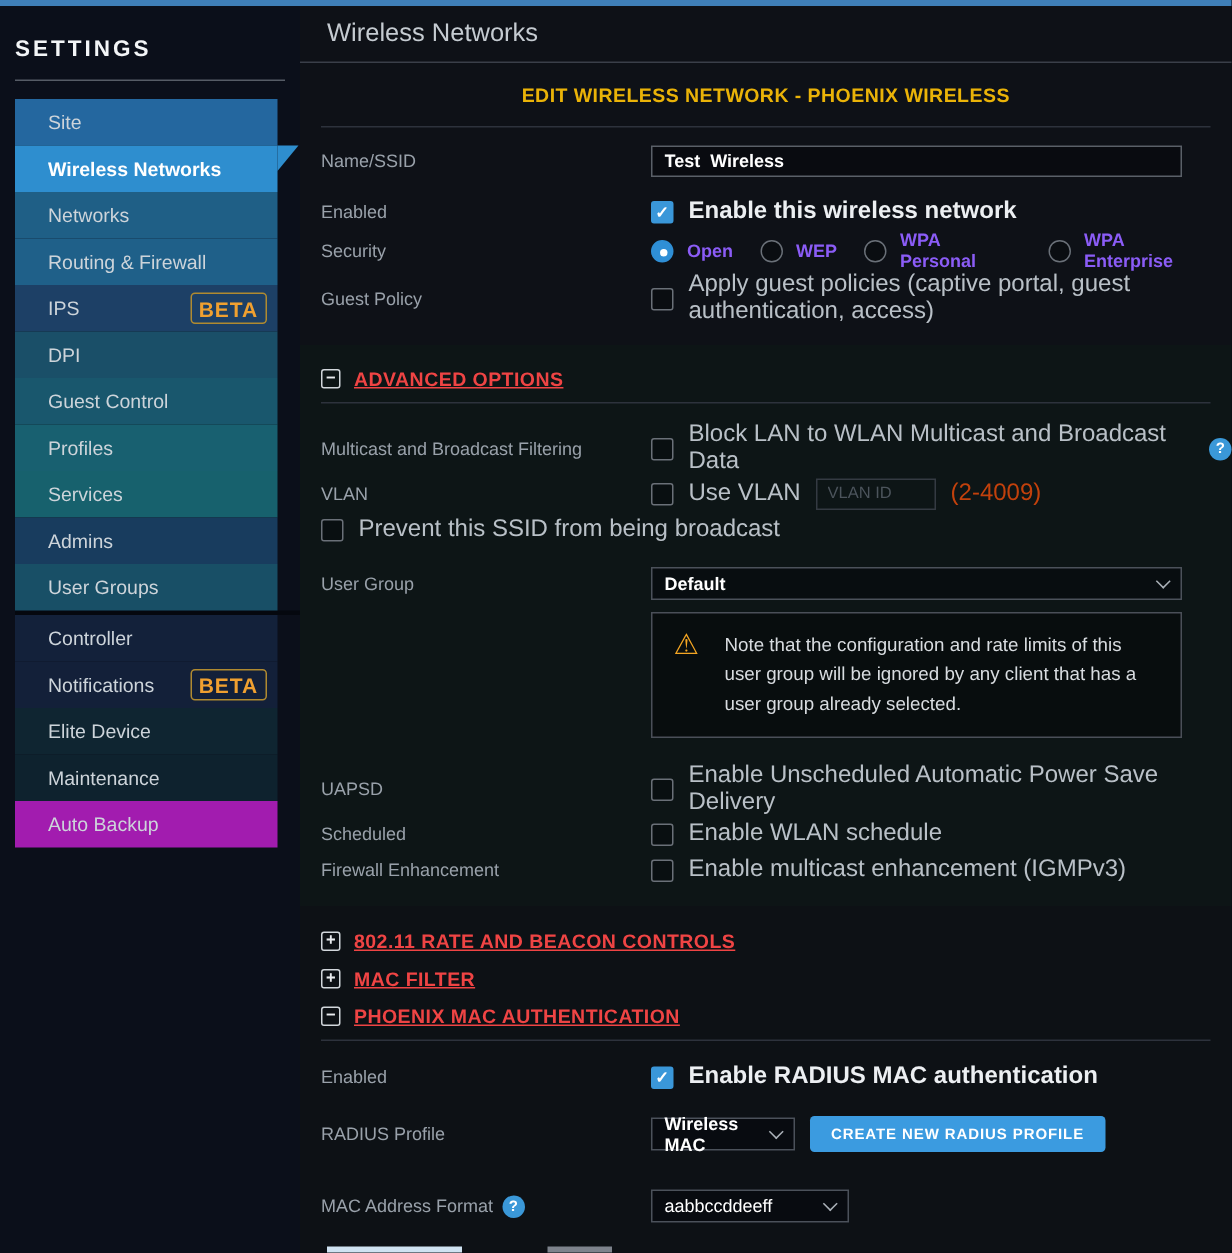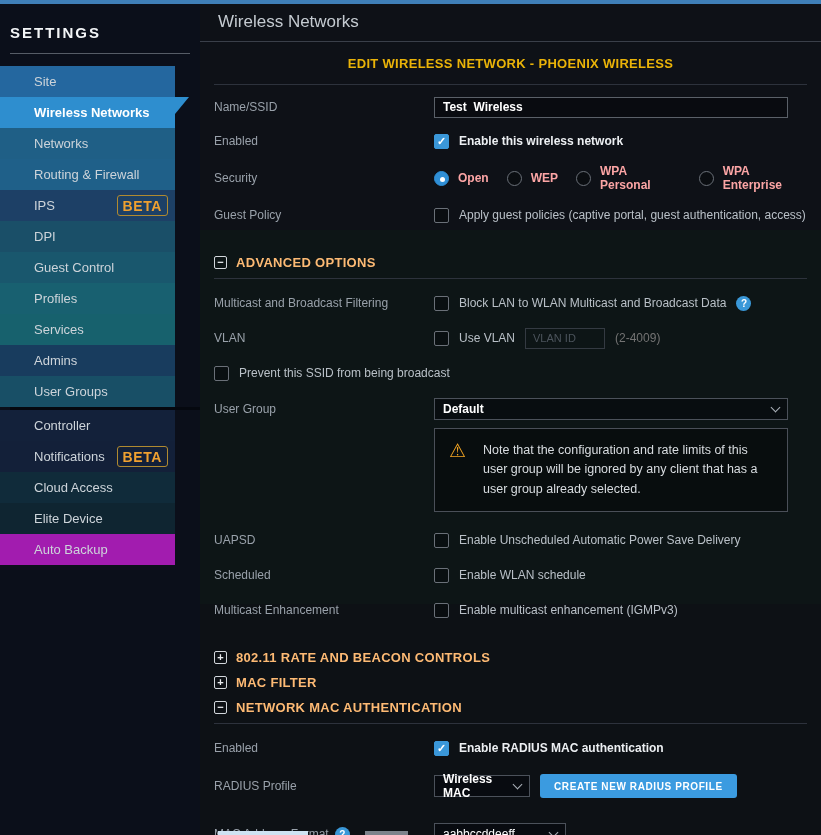--- a/index.html
+++ b/index.html
@@ -5,22 +5,22 @@
   * { margin:0; padding:0; box-sizing:border-box; }
   html,body { width:821px; height:835px; overflow:hidden;
     font-family:"Liberation Sans", sans-serif; background:#0a0d14; }
   .topbar { position:absolute; left:0; top:0; width:821px; height:4px; background:#3f7fb8; }
 
   
   .sidebar { position:absolute; left:0; top:4px; width:200px; height:831px; background:#0b0f1a; }
   .settings-title { color:#f3f5f7; font-size:15px; font-weight:bold; letter-spacing:2px; padding:20px 0 12px 10px; }
   .settings-divider { margin-left:10px; width:180px; border-bottom:1px solid #565c66; }
   .nav { margin-top:12px; }
-  .nav-item { position:relative; margin-left:0; width:175px; height:31px; display:flex; align-items:center;
-    padding-left:34px; color:#cdd4da; font-size:13px; cursor:pointer; }
+  .nav-item { position:relative; margin-left:10px; width:175px; height:31px; display:flex; align-items:center;
+    padding-left:22px; color:#cdd4da; font-size:13px; cursor:pointer; }
   .nav-item .badge { margin-left:auto; margin-right:7px; font-size:14px; font-weight:bold; letter-spacing:0.6px;
     color:#f0a030; border:1px solid #b08a30; border-radius:3px; padding:2px 5px 1px 5px; }
   .nav-item.selected { color:#ffffff; font-weight:bold; }
   .nav-item.selected::after { content:""; position:absolute; right:-14px; top:0; width:0; height:0;
     border-left:14px solid #2e8ecf; border-bottom:17px solid transparent; }
   .nav-gap { height:3px; background:#05080f; margin-left:10px; width:190px; }
   .i0{background:#24679f}.i1{background:#2e8ecf}.i2{background:#1f5f86}.i3{background:#1f6089}
   .i4{background:#1d4066}.i5{background:#1a4f68}.i6{background:#19576d}.i7{background:#186070}
   .i8{background:#17616d}.i9{background:#183c5e}.i10{background:#184f66}.i11{background:#13213a}
   .i12{background:#132039}.i13{background:#102b3a}.i14{background:#0f2531}.i15{background:#0e222e}
@@ -42,59 +42,59 @@
 
   .text-input { width:354px; height:21px; background:rgba(6,8,12,0.6); border:1px solid #5a6068;
     color:#ffffff; font-size:12px; font-weight:bold; font-family:"Liberation Sans",sans-serif; padding:0 8px; outline:none; }
   .small-input { width:80px; height:21px; background:transparent; border:1px solid #343a42;
     color:#8b9299; font-size:11px; font-family:"Liberation Sans",sans-serif; padding:0 7px; outline:none; }
   .small-input::placeholder { color:#4c545c; }
 
   .checkbox { width:15px; height:15px; border-radius:2px; border:1px solid #6a7078; flex:0 0 15px;
     display:flex; align-items:center; justify-content:center; cursor:pointer; background:rgba(5,7,10,0.4); }
   .checkbox.checked { background:#3a97d9; border-color:#3a97d9; color:#fff; font-size:11px; font-weight:bold; }
-  .cb-label { color:#eceff2; font-size:12px; font-weight:bold; }
+  .cb-label { color:#eceff2; font-size:16px; font-weight:bold; }
   .cb-label.dim { color:#b9c0c7; font-weight:normal; }
 
   .radio { width:15px; height:15px; border-radius:50%; border:1px solid #6a7078; flex:0 0 15px;
     background:rgba(5,7,10,0.4); cursor:pointer; position:relative; }
   .radio.selected { background:#2f8fd6; border-color:#2f8fd6; }
   .radio.selected::after { content:""; position:absolute; left:5px; top:5px; width:5px; height:5px;
     border-radius:50%; background:#ffffff; }
   .radio-group { display:flex; align-items:center; gap:9px; }
-  .radio-label { color:#fca5a5; font-size:12px; font-weight:bold; margin-right:9px; }
+  .radio-label { color:#8b5cf6; font-size:12px; font-weight:bold; margin-right:9px; }
 
   .select { height:22px; background:rgba(6,8,12,0.55); border:1px solid #4b515a; color:#ffffff;
     font-size:12px; font-weight:bold; display:flex; align-items:center; padding:0 8px; cursor:pointer; position:relative; }
   .select .sel-text { flex:1; }
   .chev { width:7px; height:7px; border-right:1.5px solid #aab1b8; border-bottom:1.5px solid #aab1b8;
     transform:rotate(45deg); margin-left:10px; margin-top:-3px; flex:0 0 7px; }
   .w-full { width:354px; } .w-mid { width:132px; } .w-sm { width:96px; }
 
   .help-icon { width:15px; height:15px; border-radius:50%; background:#3a98d8; color:#fff; font-size:10px;
     font-weight:bold; display:inline-flex; align-items:center; justify-content:center; cursor:pointer; flex:0 0 15px; }
 
   .note-box { margin:7px 0 0 220px; width:354px; border:1px solid #4a4f58; background:rgba(6,8,10,0.55);
     display:flex; gap:12px; padding:12px 14px; }
   .warn-icon { color:#f5a623; font-size:19px; line-height:20px; flex:0 0 22px; }
   .note-text { color:#d8dce0; font-size:12.5px; line-height:1.55; }
 
   .section-header { display:flex; align-items:center; gap:9px; cursor:pointer; }
   .boxicon { width:13px; height:13px; border:1.5px solid #d2d7dc; border-radius:2px; color:#e8ebee;
     font-size:11px; font-weight:bold; display:flex; align-items:center; justify-content:center; line-height:1; flex:0 0 13px; }
-  .section-title { color:#fdba74; font-size:13px; font-weight:bold; letter-spacing:0.3px; }
+  .section-title { color:#ef4444; font-size:13px; font-weight:bold; letter-spacing:0.3px;text-decoration:underline; }
   .section-rule { border-bottom:1px solid #2d323c; margin:8px 14px 0 0; }
 
   .blue-btn { height:24px; background:#3b9be0; border:none; border-radius:3px; color:#ffffff;
     font-size:10px; font-weight:bold; letter-spacing:0.6px; padding:0 14px; cursor:pointer;
     font-family:"Liberation Sans",sans-serif; }
 
   .edge-strip { position:absolute; bottom:0; height:4px; }
   .edge-a { left:218px; width:90px; background:#cfe3f2; }
-  .edge-b { left:365px; width:43px; background:#7d838c; }.mt10{margin-top:10px}.mt11{margin-top:11px}.mt12{margin-top:12px}
+  .edge-b { left:365px; width:43px; background:#7d838c; }.mt10{margin-top:10px}.mt11{}.mt12{margin-top:12px}
   .mt14{margin-top:14px}.mt16{margin-top:16px}.mt24{margin-top:24px}.mt28{margin-top:28px}
 </style>
 </head>
 <body>
 
 <div class="topbar"></div>
 
 <div class="sidebar">
   <div class="settings-title">SETTINGS</div>
   <div class="settings-divider"></div>
@@ -134,25 +134,25 @@
         <span>User Groups</span>
       </div>
     <div class="nav-gap"></div>
     <div class="nav-item i11">
         <span>Controller</span>
       </div>
     <div class="nav-item i12">
         <span>Notifications</span>
         <span class="badge">BETA</span>
       </div>
-    <div class="nav-item i13">
-        <span>Cloud Access</span>
-      </div>
     <div class="nav-item i14">
         <span>Elite Device</span>
+      </div>
+    <div class="nav-item i15">
+        <span>Maintenance</span>
       </div>
     <div class="nav-item i16">
         <span>Auto Backup</span>
       </div>
   </div>
 </div>
 
 <div class="content">
   <div class="bg-tint1"></div>
   <div class="bg-tint2"></div>
@@ -222,21 +222,21 @@
           </span>
       </div>
     </div>
 
     <div class="row mt11">
       <div class="flabel">VLAN</div>
       <div class="ctrl">
         <span class="checkbox"></span>
         <span class="cb-label dim">Use VLAN</span>
         <input class="small-input" type="text" placeholder="VLAN ID" style="">
-        <span class="cb-label dim" style="color:#737373">(2-4009)</span>
+        <span class="cb-label dim" style="color:#c2410c">(2-4009)</span>
       </div>
     </div>
 
     <div class="row mt11">
       <div class="ctrl">
         <span class="checkbox"></span>
         <span class="cb-label dim">Prevent this SSID from being broadcast</span>
       </div>
     </div>
 
@@ -265,39 +265,39 @@
 
     <div class="row mt11">
       <div class="flabel">Scheduled</div>
       <div class="ctrl">
         <span class="checkbox"></span>
         <span class="cb-label dim">Enable WLAN schedule</span>
       </div>
     </div>
 
     <div class="row mt11">
-      <div class="flabel">Multicast Enhancement</div>
+      <div class="flabel">Firewall Enhancement</div>
       <div class="ctrl">
         <span class="checkbox"></span>
         <span class="cb-label dim">Enable multicast enhancement (IGMPv3)</span>
       </div>
     </div>
 
     <div class="section-header mt28">
       <span class="boxicon">+</span>
       <span class="section-title">802.11 RATE AND BEACON CONTROLS</span>
     </div>
     <div class="section-header mt10">
       <span class="boxicon">+</span>
       <span class="section-title">MAC FILTER</span>
     </div>
 
     <div class="section-header mt10">
       <span class="boxicon">−</span>
-      <span class="section-title">NETWORK MAC AUTHENTICATION</span>
+      <span class="section-title">PHOENIX MAC AUTHENTICATION</span>
     </div>
     <div class="section-rule"></div>
 
     <div class="row mt12">
       <div class="flabel">Enabled</div>
       <div class="ctrl">
         <span class="checkbox checked">
             <span>✓</span>
           </span>
         <span class="cb-label">Enable RADIUS MAC authentication</span>

